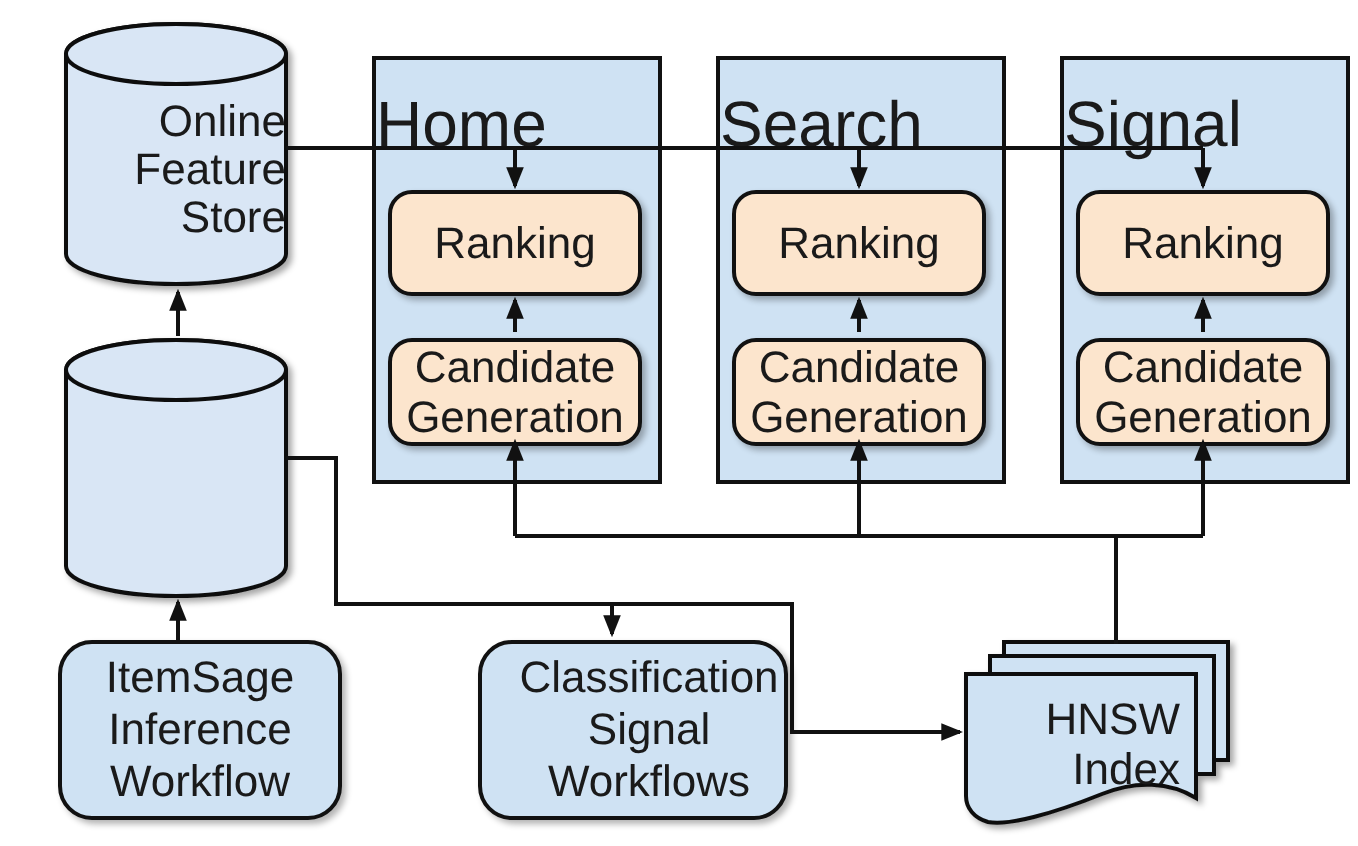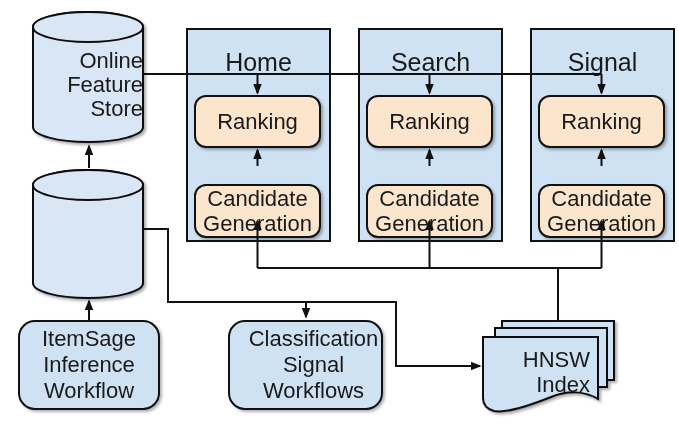--- a/index.html
+++ b/index.html
@@ -8,36 +8,36 @@
     font-family:"Liberation Sans",sans-serif;color:var(--text,#1a1a1a);
   }
   svg.layer{position:absolute;left:0;top:0;width:679px;height:423px;}
   svg.under{z-index:0;}
   svg.over{z-index:3;pointer-events:none;}
   .panel{
     position:absolute;top:28px;width:145px;height:214px;box-sizing:border-box;
     background:var(--panel-fill,#cfe2f3);border:2px solid var(--stroke,#111111);z-index:1;
   }
   .panel-title{
-    position:absolute;left:0;right:0;top:20px;text-align:center;
-    font-size:25px;line-height:25px;z-index:2;
+    position:absolute;left:0;right:0;top:20px;
+    font-size:32px;line-height:25px;z-index:2;
   }
   .obox{
     position:absolute;width:127px;box-sizing:border-box;z-index:2;
     background:var(--box-fill,#fce5cd);border:2px solid var(--stroke,#111111);border-radius:12px;
     display:flex;align-items:center;justify-content:center;text-align:center;
     font-size:22px;line-height:25px;box-shadow:2px 2px 3px rgba(0,0,0,0.30);
   }
   .obox.rank{top:95px;height:53px;}
-  .obox.cg{top:184px;height:54px;}
+  .obox.cg{top:169px;height:54px;}
   .rbox{
     position:absolute;box-sizing:border-box;z-index:2;
     background:var(--panel-fill,#cfe2f3);border:2px solid var(--stroke,#111111);border-radius:17px;
     display:flex;align-items:center;justify-content:center;text-align:center;
-    font-size:22px;line-height:26px;box-shadow:2px 2px 3px rgba(0,0,0,0.30);
+    font-size:22px;line-height:26px;box-shadow:2px 2px 3px rgba(0,0,0,0.30);margin-left:11px;
   }
   .float-label{
     position:absolute;text-align:right;font-size:22px;line-height:24px;z-index:4;
   }
   .cyl-shape{fill:var(--cylinder-fill,#d9e6f5);stroke:var(--stroke,#111111);stroke-width:2;}
   .doc-shape{fill:var(--panel-fill,#cfe2f3);stroke:var(--stroke,#111111);stroke-width:2;}
   .wire{stroke:var(--stroke,#111111);stroke-width:2;fill:none;}
 </style>
 </head>
 <body>

